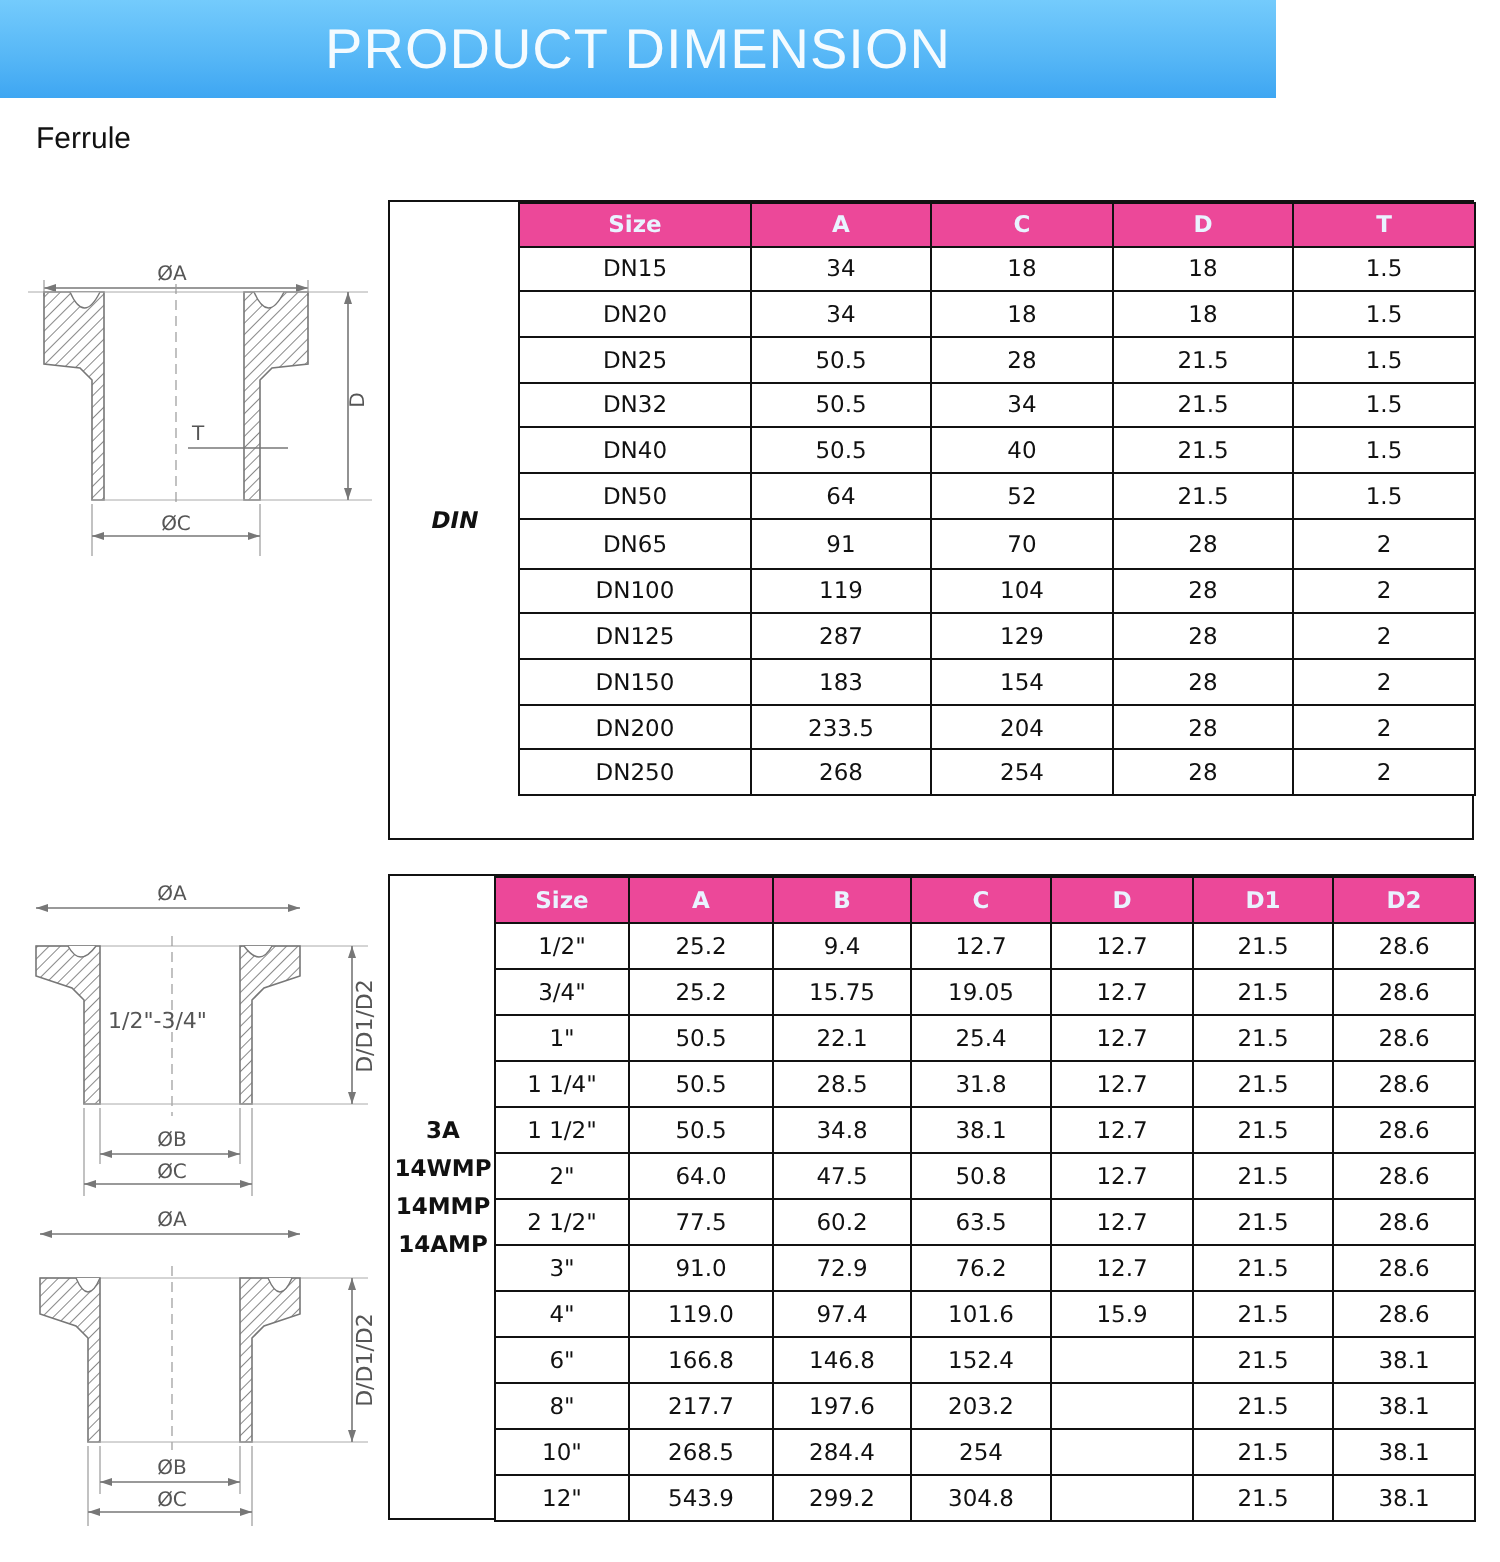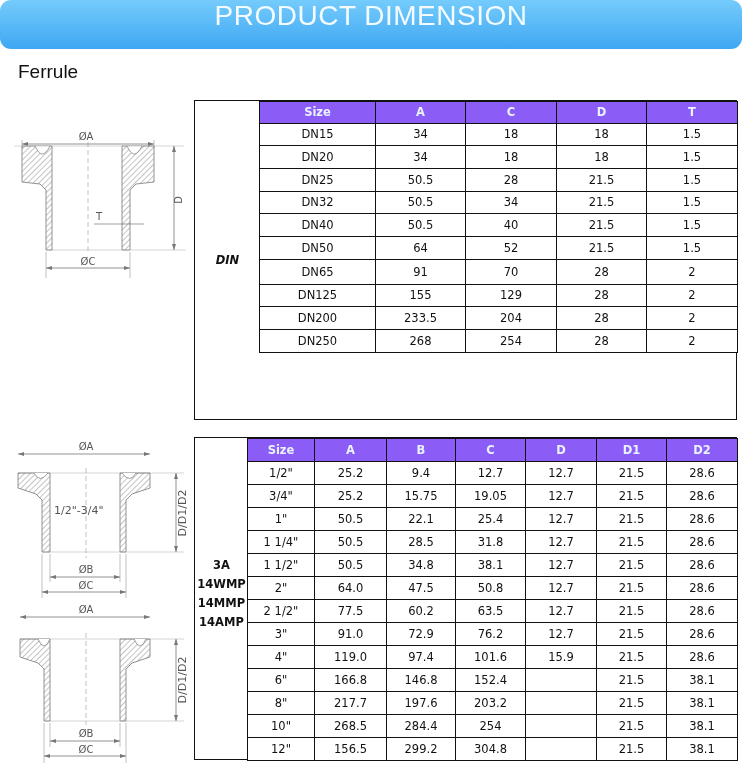--- a/index.html
+++ b/index.html
@@ -1,48 +1,48 @@
 <!DOCTYPE html>
 <html><head>
 <meta charset="utf-8">
 <style>
   html, body { margin: 0; padding: 0; }
   body {
     width: 750px; height: 781px; background: #ffffff; position: relative; overflow: hidden;
     font-family: "DejaVu Sans", sans-serif; color: #000;
   }
   .banner {
-    position: absolute; left: 0; top: 0; width: 742px; height: 49px;
+    position: absolute; left: 0; top: 0; width: 638px; height: 49px;
     background: linear-gradient(to bottom, #74cbfc 0%, #55b6f6 60%, #3ea6f2 100%);
-    display: flex; justify-content: center; border-radius: 11px;
+    display: flex; align-items: center; justify-content: center;
   }
   .banner-title {
     color: #f4fbff; font-family: "Liberation Sans", sans-serif; font-size: 28px;
     letter-spacing: 0.5px; font-weight: normal;
   }
   .section-title {
     position: absolute; left: 18px; top: 61px; font-family: "Liberation Sans", sans-serif;
-    font-size: 19px; color: #111;
+    font-size: 15px; color: #111;
   }
   .drawing { position: absolute; }
   .drawing svg { display: block; }
 
   .outer {
     position: absolute; border: 1.5px solid #111; box-sizing: border-box; background: #fff;
   }
   .group-label {
     position: absolute; font-family: "DejaVu Sans", sans-serif; font-weight: bold; font-size: 11.5px;
     text-align: center; line-height: 19px; color: #111;
   }
   table.dim {
     position: absolute; border-collapse: collapse; table-layout: fixed;
     font-family: "DejaVu Sans", sans-serif; font-size: 11.5px; color: #111;
   }
   table.dim th {
-    background: #8b5cf6; color: #e9f3ff; font-weight: bold; border: 1px solid #111;
+    background: #ec4899; color: #e9f3ff; font-weight: bold; border: 1px solid #111;
     text-align: center; padding: 0; font-size: 11.5px;
   }
   table.dim td {
     border: 1px solid #111; text-align: center; padding: 0; background: #fff;
   }
 </style>
 </head>
 <body>
 
 <div class="banner">
@@ -156,23 +156,37 @@
         <td>1.5</td>
       </tr>
       <tr style="height: 25px;">
         <td>DN65</td>
         <td>91</td>
         <td>70</td>
         <td>28</td>
         <td>2</td>
       </tr>
       <tr style="height: 22.7px;">
+        <td>DN100</td>
+        <td>119</td>
+        <td>104</td>
+        <td>28</td>
+        <td>2</td>
+      </tr>
+      <tr style="height: 22.7px;">
         <td>DN125</td>
-        <td>155</td>
+        <td>287</td>
         <td>129</td>
+        <td>28</td>
+        <td>2</td>
+      </tr>
+      <tr style="height: 22.7px;">
+        <td>DN150</td>
+        <td>183</td>
+        <td>154</td>
         <td>28</td>
         <td>2</td>
       </tr>
       <tr style="height: 22.7px;">
         <td>DN200</td>
         <td>233.5</td>
         <td>204</td>
         <td>28</td>
         <td>2</td>
       </tr>
@@ -393,21 +407,21 @@
         <td>10"</td>
         <td>268.5</td>
         <td>284.4</td>
         <td>254</td>
         <td></td>
         <td>21.5</td>
         <td>38.1</td>
       </tr>
       <tr style="height: 23px;">
         <td>12"</td>
-        <td>156.5</td>
+        <td>543.9</td>
         <td>299.2</td>
         <td>304.8</td>
         <td></td>
         <td>21.5</td>
         <td>38.1</td>
       </tr>
     </tbody>
 </table>
 
 </body></html>

